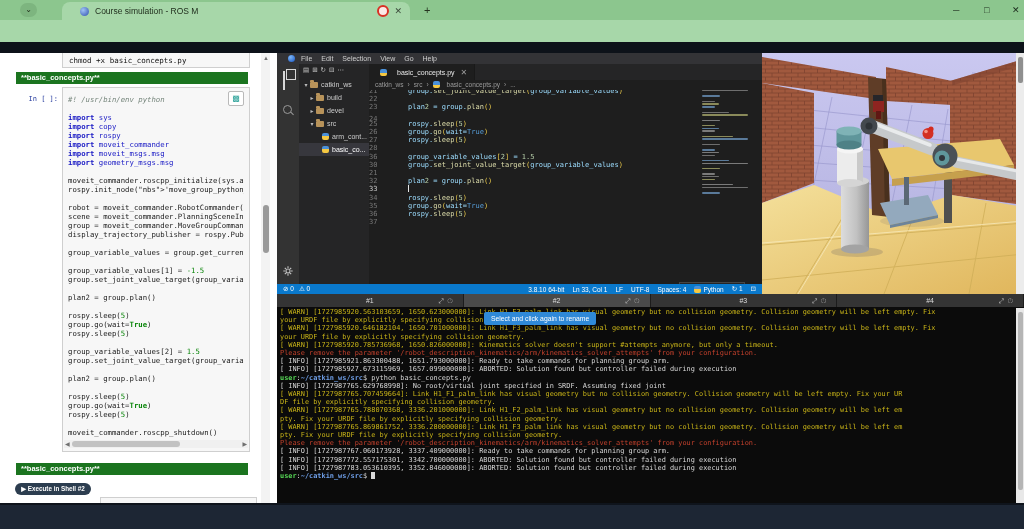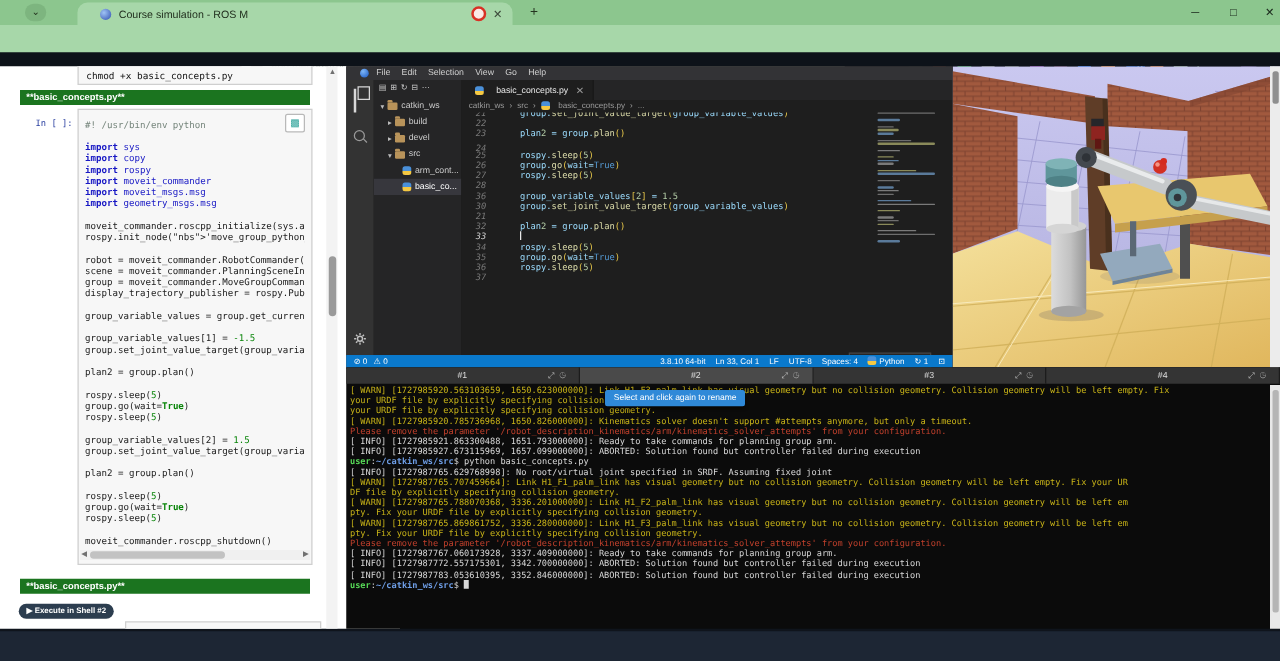--- a/index.html
+++ b/index.html
@@ -41,21 +41,21 @@
   #notebook{left:0;top:53px;width:320px;height:450px;background:#fff;overflow:hidden;}
   .nb-cellbox{border:1px solid #cfcfcf;background:#f7f7f7;box-sizing:border-box;}
   #nb-partial-top{left:62px;top:-6px;width:188px;height:21px;}
   #nb-partial-top div{font:7.5px "DejaVu Sans Mono",monospace;color:#111;padding:8px 0 0 6px;}
   .nb-header{left:16px;width:232px;height:12px;background:#1b741f;color:#fff;font-size:7.5px;font-weight:bold;
     line-height:12px;padding-left:5px;box-sizing:border-box;}
   #nb-prompt{left:10px;top:42px;width:48px;text-align:right;font:7px "DejaVu Sans Mono",monospace;color:#2a3fa0;}
   #nb-cell{left:62px;top:34px;width:188px;height:365px;}
   #nb-code{left:68px;top:42px;width:176px;height:344px;overflow:hidden;font:7.3px/9px "DejaVu Sans Mono",monospace;
     color:#1a1a1a;white-space:pre;}
-  .nbc{color:#75857b;}.nbk{color:#1717c4;font-weight:bold}.nbm{color:#1717c4}.nbn{color:#098509}.nbt{color:#098509;font-weight:bold}
+  .nbc{color:#75857b;font-style:italic}.nbk{color:#1717c4;font-weight:bold}.nbm{color:#1717c4}.nbn{color:#098509}.nbt{color:#098509;font-weight:bold}
   #nb-copy{left:228px;top:38px;width:14px;height:13px;background:#fff;border:1px solid #b9b9b9;border-radius:2px;
     color:#2aa198;font-size:8px;text-align:center;line-height:13px;}
   #nb-hscroll{left:64px;top:387px;width:184px;height:8px;background:#f0f0f0;}
   #nb-hthumb{left:8px;top:1px;width:108px;height:6px;background:#c2c2c2;border-radius:3px;}
   .nb-arr{font-size:6px;color:#707070;line-height:8px;}
   #exec-btn{left:15px;top:430px;width:76px;height:12px;border-radius:7px;background:#2c3d4f;color:#fff;
     font-size:6.3px;font-weight:bold;line-height:12px;text-align:center;}
   #nb-partial-bot{left:100px;top:444px;width:157px;height:12px;}
   #nb-vscroll{left:261px;top:0px;width:9px;height:450px;background:#f3f3f3;}
   #nb-vthumb{left:1.5px;top:152px;width:6px;height:48px;background:#9a9a9a;border-radius:3px;}
@@ -79,23 +79,23 @@
   .fold:before{content:"";position:absolute;left:0;top:-2px;width:4px;height:2px;background:#b8935a;border-radius:1px 1px 0 0;}
   .pyic{width:7px;height:7px;border-radius:2px;background:linear-gradient(180deg,#4a90d9 50%,#f5c842 50%);margin:0 3px 0 0;flex:none;}
   #editorzone{left:92px;top:11px;width:393px;height:221px;background:#1e1e1e;}
   #tabbar{left:0;top:0;width:393px;height:16px;background:#252526;}
   #edtab{left:0;top:0;height:16px;background:#1e1e1e;display:flex;align-items:center;padding:0 7px;border-right:1px solid #191919;}
   #edtab span{color:#e8e8e8;font-size:7px;margin:0 6px 0 4px;}
   #edtab .x{color:#9a9a9a;font-size:8px;margin:0;}
   #breadcrumb{left:6px;top:17px;color:#9a9a9a;font-size:6.5px;display:flex;align-items:center;gap:4px;white-space:nowrap;}
   #code-clip{left:0;top:26px;width:325px;height:195px;overflow:hidden;}
   .edline{position:absolute;left:0;width:325px;height:8.2px;font:7px/8.2px "DejaVu Sans Mono",monospace;white-space:pre;}
-  .edline .ln{display:inline-block;width:20px;text-align:right;color:#787878;margin-right:9px;font-style:italic;}
+  .edline .ln{display:inline-block;width:20px;color:#787878;margin-right:19px;}
   .edline.cur .ln{color:#cfcfcf;}
-  .edline .tx{color:#9cdcfe;margin-left:18px;}
+  .edline .tx{color:#9cdcfe;}
   .fn{color:#dcdcaa}.num{color:#b5cea8}.kw{color:#569cd6}.par{color:#e8c84a}
   .caret{display:inline-block;width:1px;height:7px;background:#e8e8e8;vertical-align:-1px;}
   #minimap{left:333px;top:26px;width:52px;height:130px;}
   .mmbar{height:1.4px;margin-bottom:1.3px;border-radius:1px;}
   #goto-tip{left:310px;top:218px;height:11px;background:#252526;border:1px solid #454545;color:#c8c8c8;
     font-size:6.5px;line-height:11px;padding:0 5px;white-space:nowrap;}
   #statusbar{left:277px;top:284px;width:485px;height:10px;background:#0a79cc;color:#fff;font-size:6.5px;
     display:flex;align-items:center;}
   #status-left{margin-left:6px;display:flex;gap:5px;}
   #status-right{margin-left:auto;margin-right:6px;display:flex;gap:8px;align-items:center;}
@@ -528,20 +528,21 @@
           <span class="tic">⤢◷</span>
         </div>
         <div class="ttab">
           <span class="lbl">#4</span>
           <span class="tic">⤢◷</span>
         </div>
       </div>
     <div class="abs" id="termbody">
         <div class="tl"><span class="tw">[ WARN] [1727985920.563103659, 1650.623000000]: Link H1_F3_palm_link has visual geometry but no collision geometry. Collision geometry will be left empty. Fix</span></div>
         <div class="tl"><span class="tw">your URDF file by explicitly specifying collision geometry.</span></div>
+        <div class="tl"><span class="tw">[ WARN] [1727985920.646182104, 1650.701000000]: Link H1_F3_palm_link has visual geometry but no collision geometry. Collision geometry will be left empty. Fix</span></div>
         <div class="tl"><span class="tw">your URDF file by explicitly specifying collision geometry.</span></div>
         <div class="tl"><span class="tw">[ WARN] [1727985920.785736968, 1650.826000000]: Kinematics solver doesn't support #attempts anymore, but only a timeout.</span></div>
         <div class="tl"><span class="te">Please remove the parameter '/robot_description_kinematics/arm/kinematics_solver_attempts' from your configuration.</span></div>
         <div class="tl"><span class="ti">[ INFO] [1727985921.863300488, 1651.793000000]: Ready to take commands for planning group arm.</span></div>
         <div class="tl"><span class="ti">[ INFO] [1727985927.673115969, 1657.099000000]: ABORTED: Solution found but controller failed during execution</span></div>
         <div class="tl"><span class="tu">user</span><span class="ti">:</span><span class="tp">~/catkin_ws/src</span><span class="ti">$ python basic_concepts.py</span></div>
         <div class="tl"><span class="ti">[ INFO] [1727987765.629768998]: No root/virtual joint specified in SRDF. Assuming fixed joint</span></div>
         <div class="tl"><span class="tw">[ WARN] [1727987765.707459664]: Link H1_F1_palm_link has visual geometry but no collision geometry. Collision geometry will be left empty. Fix your UR</span></div>
         <div class="tl"><span class="tw">DF file by explicitly specifying collision geometry.</span></div>
         <div class="tl"><span class="tw">[ WARN] [1727987765.788070368, 3336.201000000]: Link H1_F2_palm_link has visual geometry but no collision geometry. Collision geometry will be left em</span></div>

